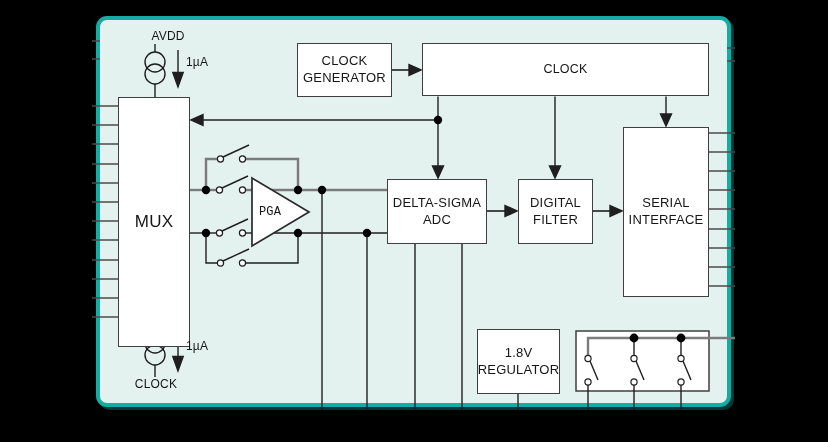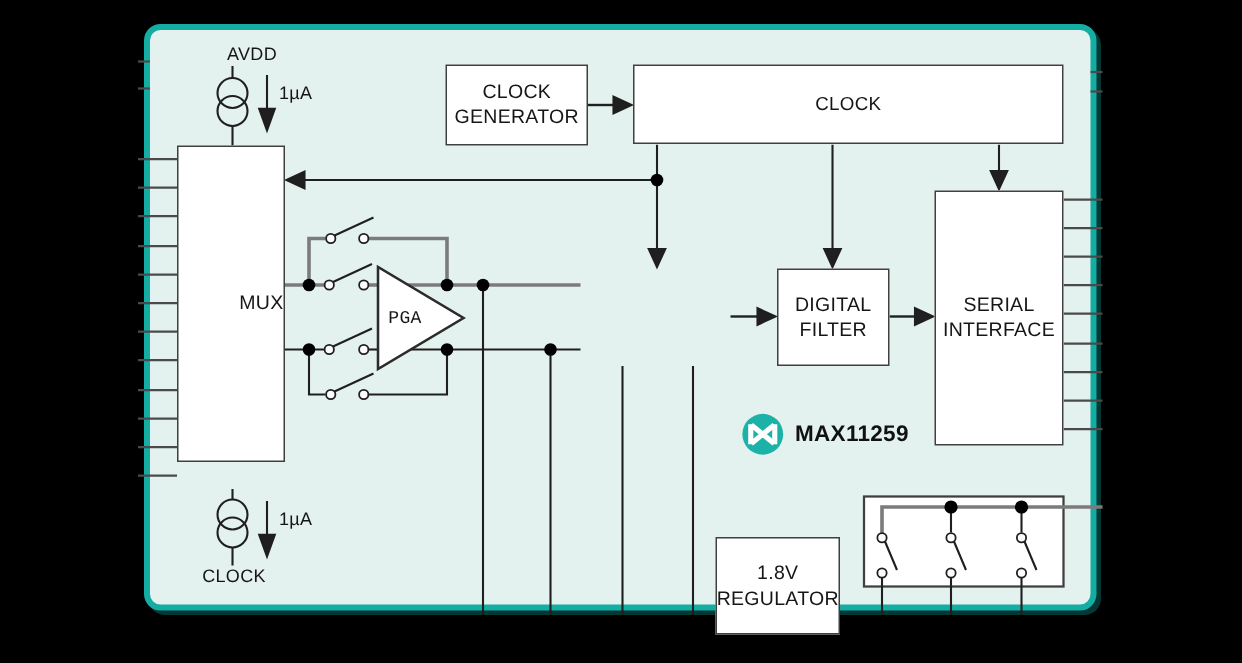--- a/index.html
+++ b/index.html
@@ -6,27 +6,27 @@
   .stage{position:relative;width:828px;height:442px;background:#000;overflow:hidden;
          font-family:"Liberation Sans",sans-serif;color:#161616;}
   .chip-body{position:absolute;left:96px;top:16px;width:635px;height:391px;
              background:#e4f2ef;border:4px solid #14aca3;border-radius:11px;
              box-sizing:border-box;box-shadow:3px 3px 0 rgba(9,110,104,.5);z-index:1;}
   svg.wires{position:absolute;left:0;top:0;z-index:2;}
   .block{position:absolute;background:#fff;border:1.5px solid #3f3f3f;box-sizing:border-box;
          display:flex;align-items:center;justify-content:center;text-align:center;
          font-size:13px;line-height:1.3;letter-spacing:.2px;z-index:3;}
   .txt{position:absolute;z-index:3;font-size:12px;text-align:center;letter-spacing:.2px;}
-  .b-mux{left:118px;top:97px;width:72px;height:211px;font-size:13px;justify-content:flex-end;}
+  .b-mux{left:118px;top:97px;width:72px;height:250px;font-size:17px;}
   .b-clk{left:297px;top:43px;width:95px;height:54px;}
   .b-tim{left:422px;top:43px;width:287px;height:53px;font-size:12.5px;}
   .b-adc{left:387px;top:179px;width:100px;height:65px;}
   .b-df {left:518px;top:179px;width:75px;height:65px;}
   .b-si {left:623px;top:127px;width:86px;height:170px;}
-  .b-reg{left:477px;top:329px;width:83px;height:65px;margin-top:29px;}
+  .b-reg{left:477px;top:329px;width:83px;height:65px;}
   .t-avdd{left:146px;top:29px;width:44px;}
   .t-avss{left:134px;top:377px;width:44px;}
   .t-iua-top{left:186px;top:55px;text-align:left;}
   .t-iua-bot{left:186px;top:339px;text-align:left;}
   .t-pga{left:252px;top:205px;width:36px;font-family:Liberation Mono, monospace;}
   .brand{position:absolute;left:494px;top:274px;height:30px;display:flex;align-items:center;gap:7px;z-index:3;}
   .brand .pn{font-size:15px;font-weight:bold;letter-spacing:.2px;color:#111;}
 </style>
 </head>
 <body>
@@ -180,42 +180,33 @@
 
   <div class="block b-mux">
     <span>MUX</span>
   </div>
   <div class="block b-clk">
     <span>CLOCK GENERATOR</span>
   </div>
   <div class="block b-tim">
     <span>CLOCK</span>
   </div>
+  <div class="block b-adc">
+    <span>DELTA-SIGMA ADC</span>
+  </div>
   <div class="block b-si">
     <span>SERIAL INTERFACE</span>
   </div>
   <div class="block b-df">
     <span>DIGITAL FILTER</span>
   </div>
   <div class="block b-reg">
     <span>1.8V REGULATOR</span>
   </div>
 
   <div class="txt t-avdd">AVDD</div>
   <div class="txt t-avss">CLOCK</div>
   <div class="txt t-iua-top">1µA</div>
   <div class="txt t-iua-bot">1µA</div>
   <div class="txt t-pga">PGA</div>
 
-  <div class="brand">
-    <svg width="29" height="29" viewBox="-14.5 -14.5 29 29">
-      <circle cx="0" cy="0" r="13.6" fill="#1db2a7"></circle>
-      <g stroke="#fff" stroke-width="3.4">
-        <line x1="-8" y1="-6.6" x2="-8" y2="6.6"></line>
-        <line x1="8" y1="-6.6" x2="8" y2="6.6"></line>
-        <line x1="-7.6" y1="-6.2" x2="7.6" y2="6.2"></line>
-        <line x1="-7.6" y1="6.2" x2="7.6" y2="-6.2"></line>
-      </g>
-    </svg>
-    <span class="pn">MAX11259</span>
-  </div>
 
 </div>
 
 </body></html>

